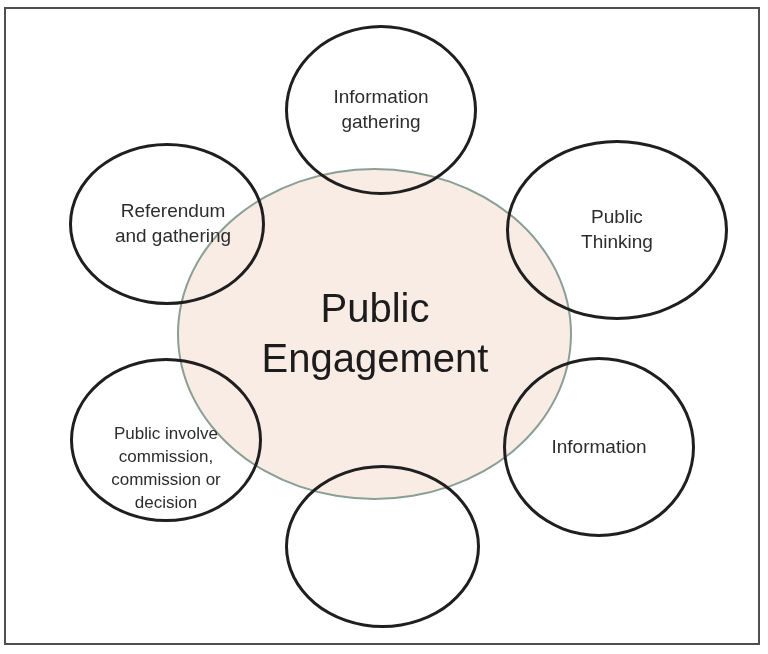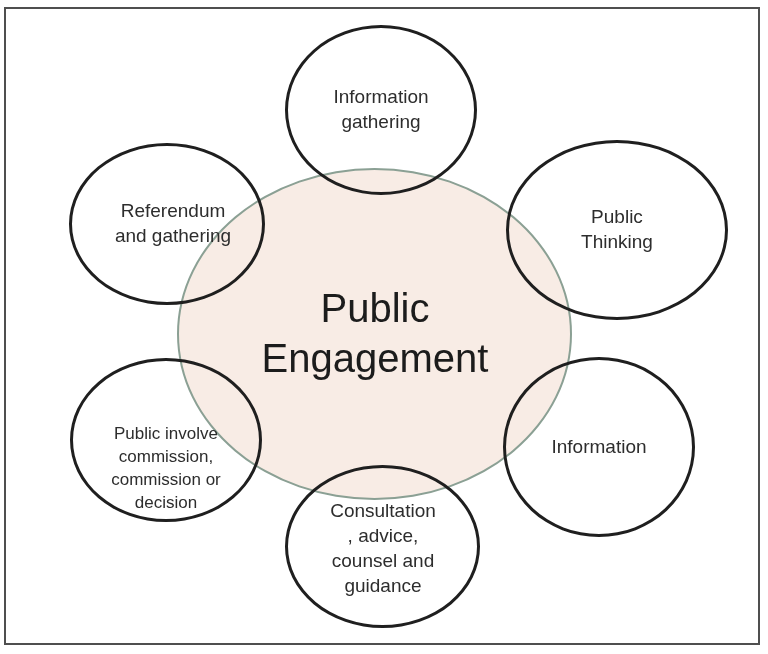--- a/index.html
+++ b/index.html
@@ -110,26 +110,20 @@
 
   <div class="label node-label l-tr">
     <span>Public</span>
     <span>Thinking</span>
   </div>
 
   <div class="label node-label l-br">
     <span>Information</span>
   </div>
 
-  <div class="label node-label l-bottom">
-    <span>Consultation</span>
-    <span>, advice,</span>
-    <span>counsel and</span>
-    <span>guidance</span>
-  </div>
 
   <div class="label node-label small l-bl">
     <span>Public involve</span>
     <span>commission,</span>
     <span>commission or</span>
     <span>decision</span>
   </div>
 
   <div class="label node-label l-tl">
     <span>Referendum</span>

